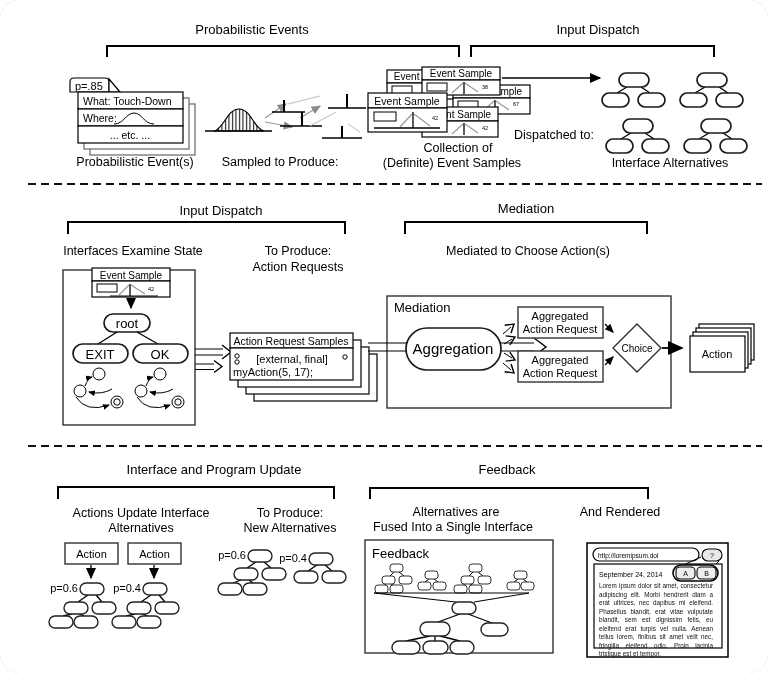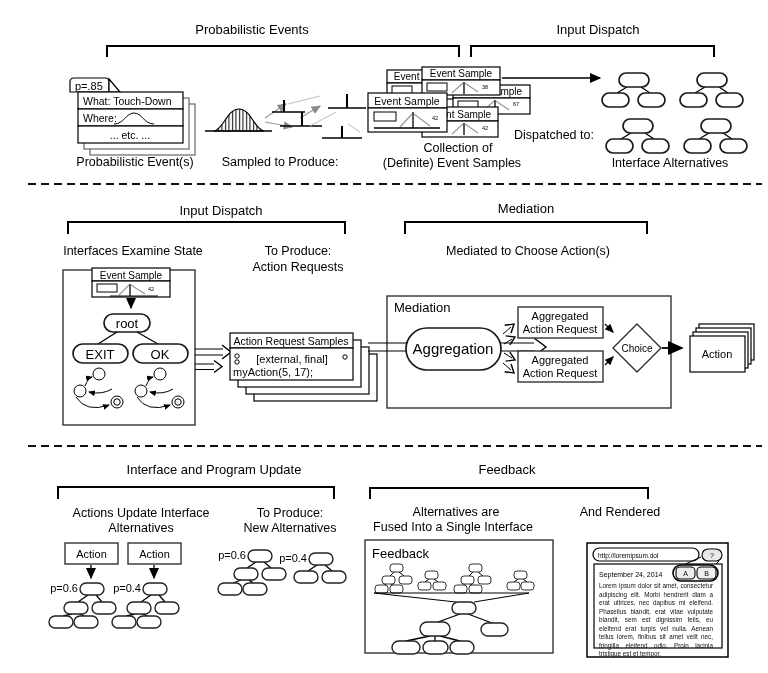--- a/index.html
+++ b/index.html
@@ -1,17 +1,17 @@
 <!DOCTYPE html>
 <html><head>
 <meta charset="utf-8">
 <style>
   html,body{margin:0;padding:0;background:#fff;}
   #fig{position:relative;width:768px;height:673px;background:#7dd3fc;overflow:hidden;
-       font-family:"Liberation Sans",sans-serif;}
+       font-family:"Liberation Sans",sans-serif;border-radius:19px;}
   svg text{font-family:"Liberation Sans",sans-serif;fill:#000;}
   .f15{font-size:15px}.f13{font-size:13px}.f12{font-size:12.5px}.f11{font-size:11px}
   .f10{font-size:10.5px}.f9{font-size:10px}.f7{font-size:7px}.f65{font-size:6.5px}.f55{font-size:5.5px}
   .card{fill:#fff;stroke:#000;stroke-width:1.2}
   .cardg{fill:#fff;stroke:#666;stroke-width:1.2}
   .box{fill:#fff;stroke:#333;stroke-width:1.4}
   .node{fill:#fff;stroke:#1a1a1a;stroke-width:1.7}
   .noden{fill:#fff;stroke:#222;stroke-width:1.4}
   .mini{fill:#fff;stroke:#333;stroke-width:1}
   .ln{stroke:#000;stroke-width:1.3;fill:none}

